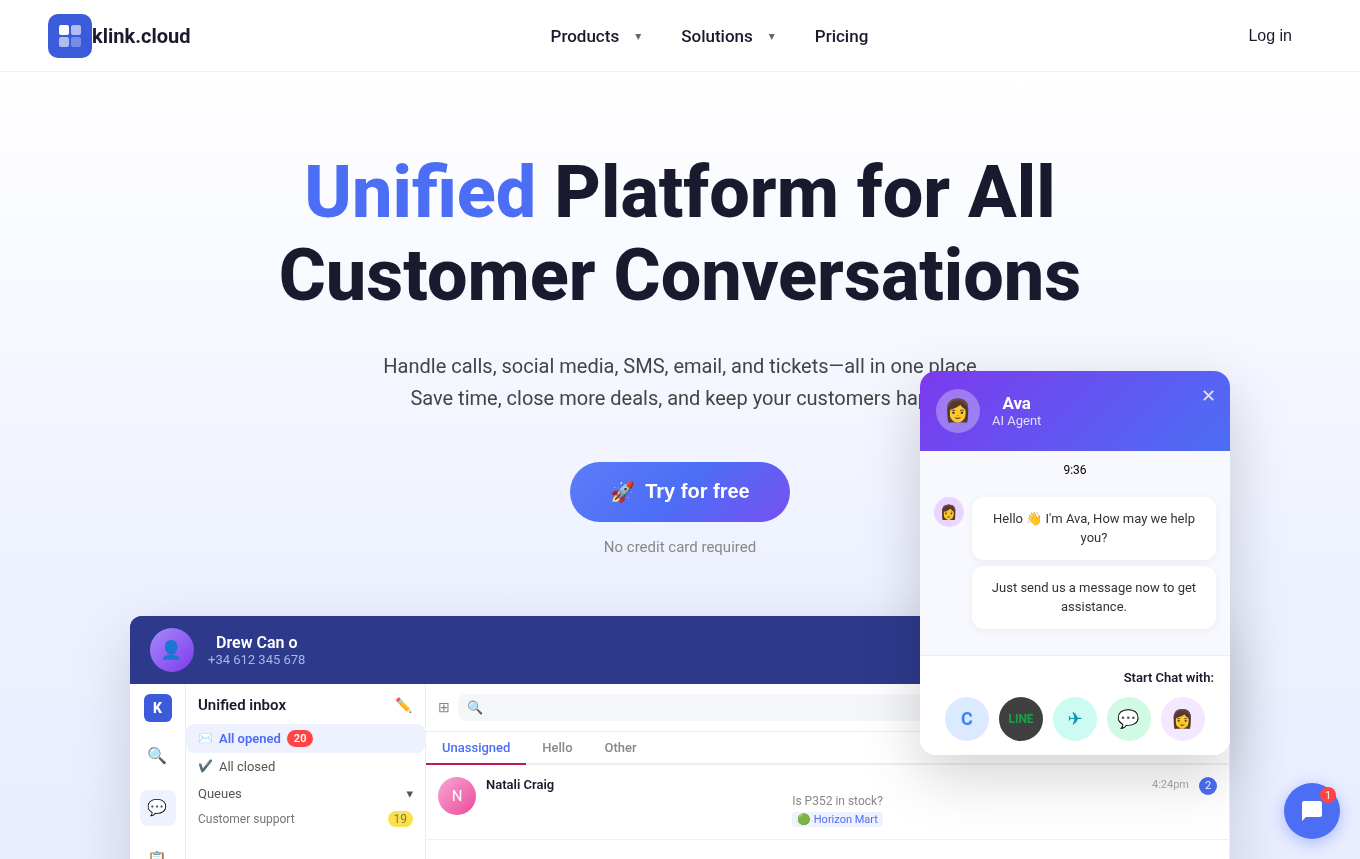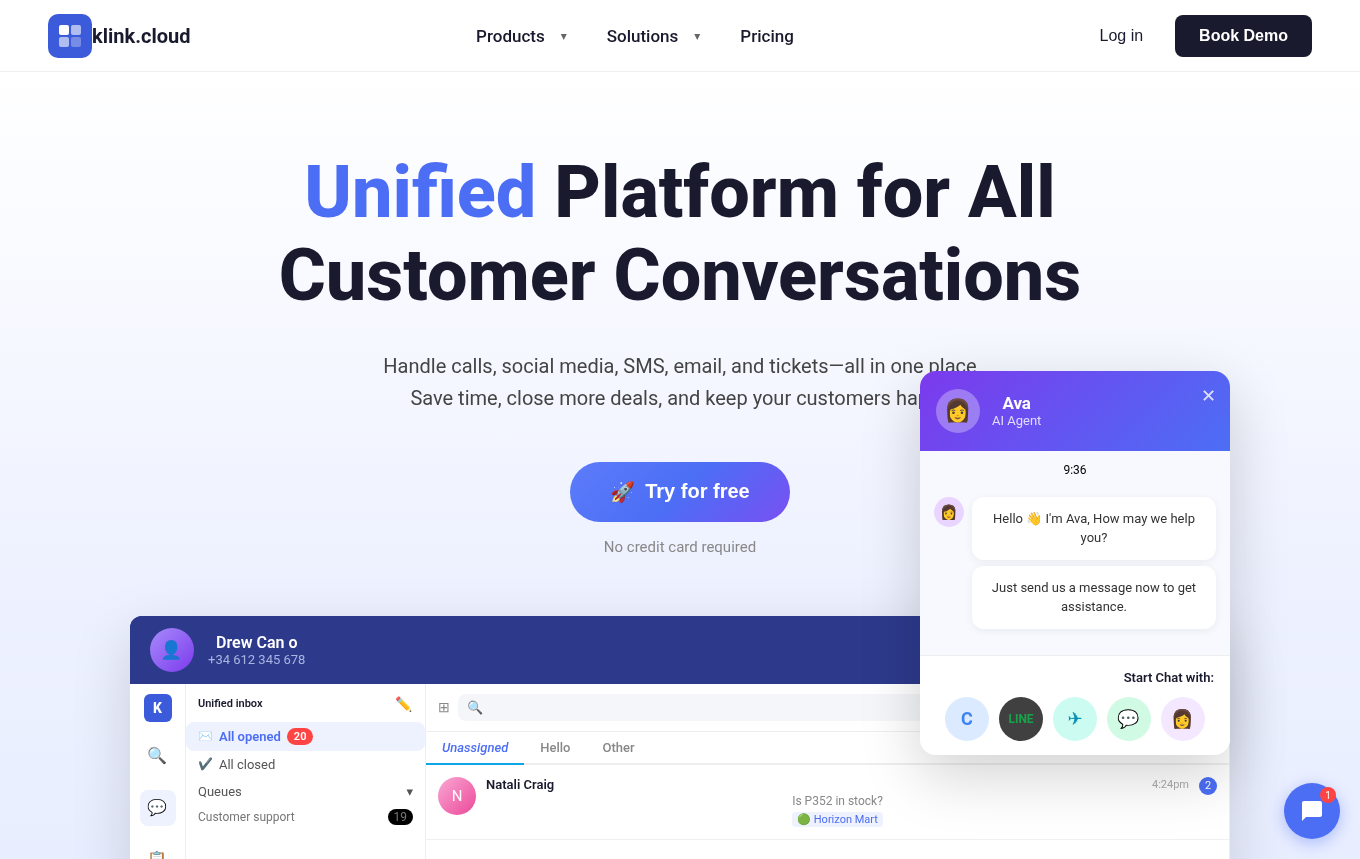--- a/index.html
+++ b/index.html
@@ -211,21 +211,21 @@
       background: #fff;
       border-right: 1px solid #eee;
       padding: 12px 0;
     }
     .inbox-title {
       display: flex;
       align-items: center;
       justify-content: space-between;
       padding: 0 12px 10px;
     }
-    .inbox-title span { font-size: 11px; font-weight: 600; color: #1a1a2e; }
+    .inbox-title span { font-size: 15px; font-weight: 600; color: #1a1a2e; }
     .filter-tag {
       padding: 4px 10px;
       border-radius: 20px;
       font-size: 12px;
       font-weight: 500;
       cursor: pointer;
     }
     .filter-tag.count {
       background: #ff4444;
       color: #fff;
@@ -258,21 +258,21 @@
     }
     .queue-row span { font-size: 13px; color: #555; }
     .queue-sub {
       padding: 4px 12px;
       display: flex;
       align-items: center;
       justify-content: space-between;
     }
     .queue-sub span { font-size: 12px; color: #777; }
     .badge-count {
-      background: #000000;
+      background: #fde047;
       color: #fff;
       font-size: 11px;
       border-radius: 10px;
       padding: 1px 6px;
     }
 
     
     .message-list {
       flex: 1;
       background: #fff;
@@ -311,22 +311,21 @@
       padding: 8px 16px;
       font-size: 13px;
       font-weight: 500;
       color: #888;
       cursor: pointer;
       border-bottom: 2px solid transparent;
       margin-bottom: -2px;
     }
     .msg-tab.active {
       color: #4c6ef5;
-      border-bottom: 2px solid #0ea5e9;
-      font-style: italic;
+      border-bottom: 2px solid #be185d;
     }
     .msg-item {
       display: flex;
       align-items: flex-start;
       gap: 10px;
       padding: 12px;
       border-bottom: 1px solid #f0f0f0;
       cursor: pointer;
     }
     .msg-avatar {
@@ -506,21 +505,20 @@
       <span>Solutions</span>
       <span class="chevron">▾</span>
     </div>
     <div class="nav-item">
       <span>Pricing</span>
     </div>
   </div>
 
   <div class="nav-right">
     <button class="btn-login">Log in</button>
-    <button class="btn-demo">Book Demo</button>
   </div>
 </nav>
 
 <section class="hero">
   <h1>
     <span class="highlight">Unified</span><span> Platform for All Customer Conversations</span>
   </h1>
   <p class="hero-sub">
     <span>Handle calls, social media, SMS, email, and tickets—all in one place</span><br>
     <span>Save time, close more deals, and keep your customers happy</span>

